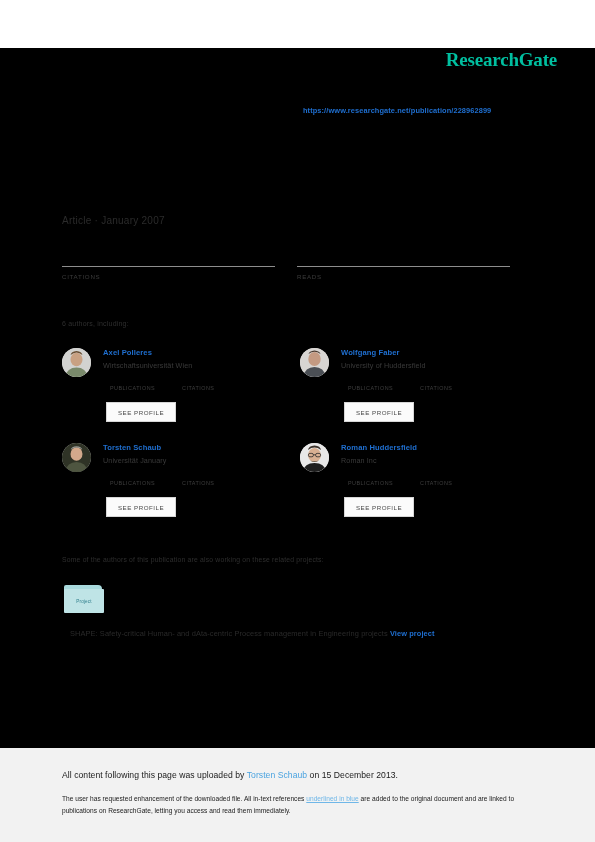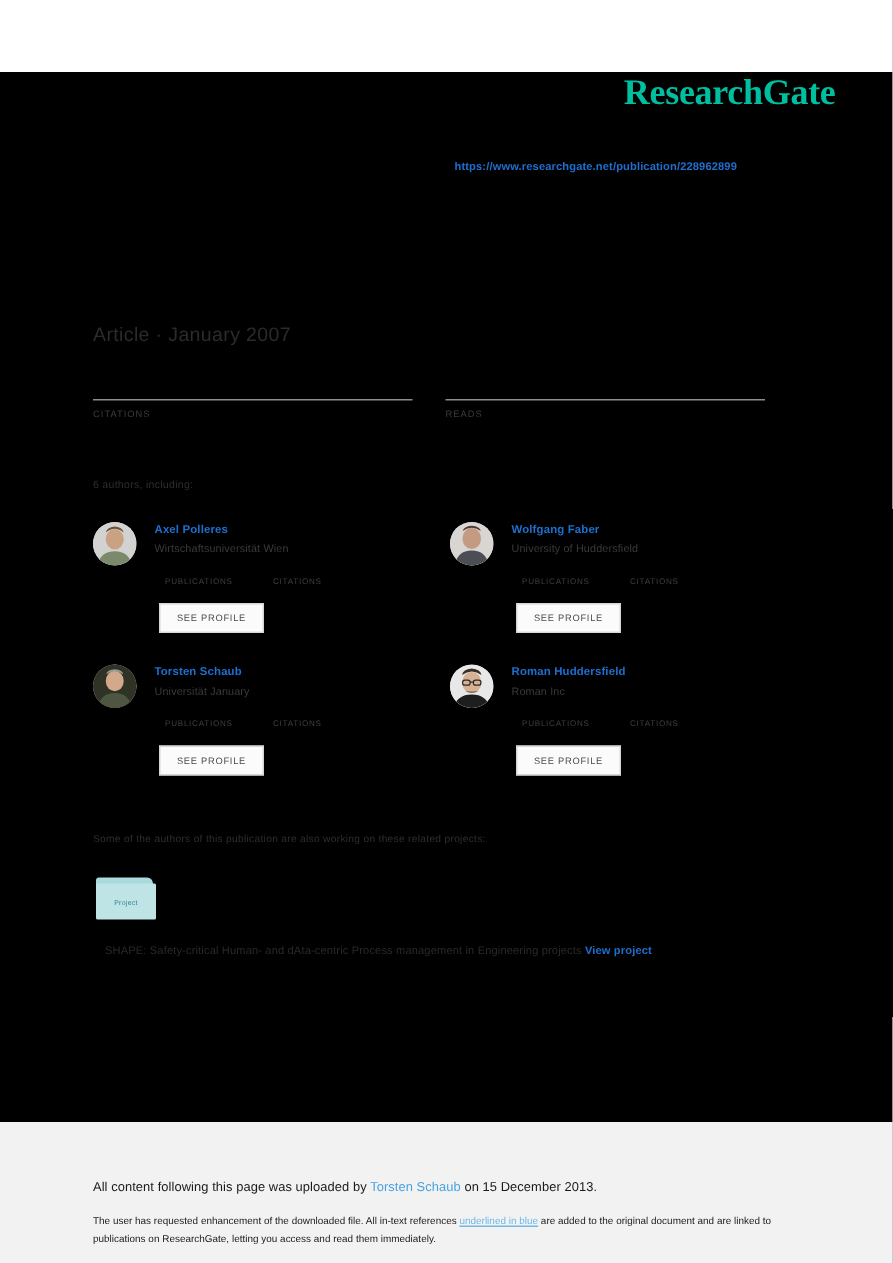--- a/index.html
+++ b/index.html
@@ -29,42 +29,42 @@
     background: #000000;
     padding: 0;
     box-sizing: border-box;
   }
 
   .rg-logo {
     position: absolute;
     top: 1px;
     right: 38px;
     font-family: "Liberation Serif", serif;
-    font-size: 24px;
+    font-size: 19px;
     font-weight: bold;
     color: #00bfa0;
     letter-spacing: -0.2px;
   }
 
   .pub-url {
     position: absolute;
     top: 58px;
     left: 303px;
     font-size: 7.4px;
     font-weight: bold;
     color: #1f6fd0;
     letter-spacing: 0.1px;
     text-align: center;
   }
 
   .article-meta {
     position: absolute;
     top: 167px;
     left: 62px;
-    font-size: 13px;
+    font-size: 10px;
     color: #2b2b2b;
     letter-spacing: 0.25px;
   }
 
   
   .stats-row {
     position: absolute;
     top: 196px;
     left: 62px;
     width: 474px;
@@ -238,21 +238,21 @@
   }
   .project-link {
     color: #1f6fd0;
     font-weight: bold;
   }
 
   
   .footer {
     height: 94px;
     background: #f2f2f2;
-    padding: 38px 62px 0 62px;
+    padding: 22px 62px 0 62px;
     box-sizing: border-box;
   }
   .footer-line1 {
     font-size: 8.6px;
     color: #1a1a1a;
     margin-bottom: 13px;
     letter-spacing: 0.05px;
   }
   .footer-link {
     color: #4aa3e0;

